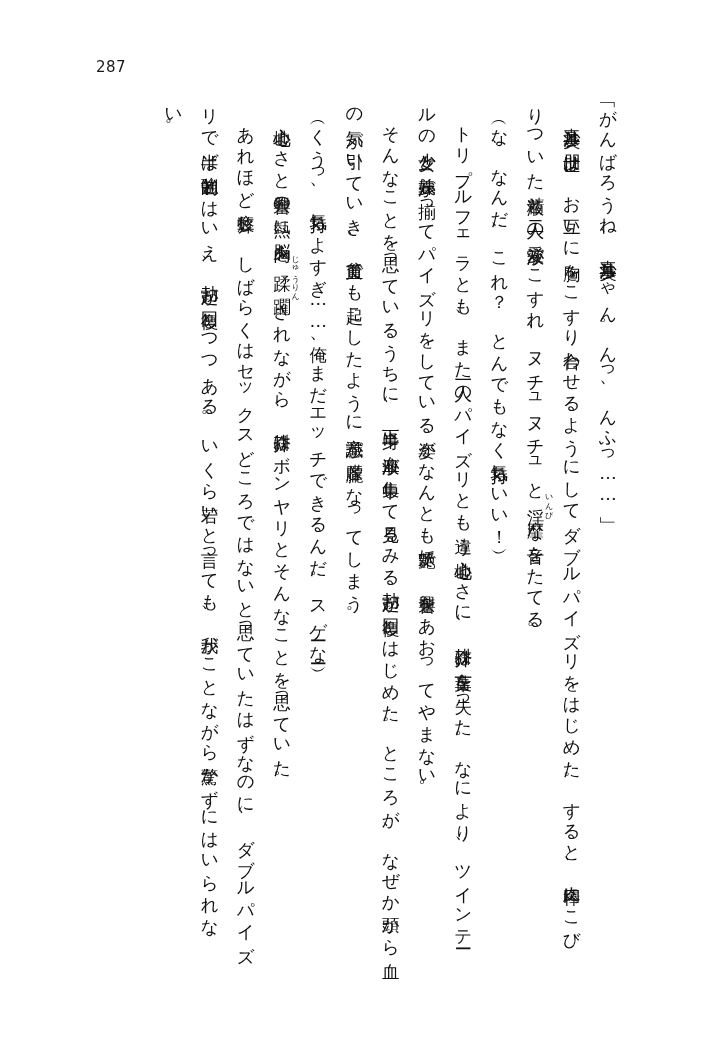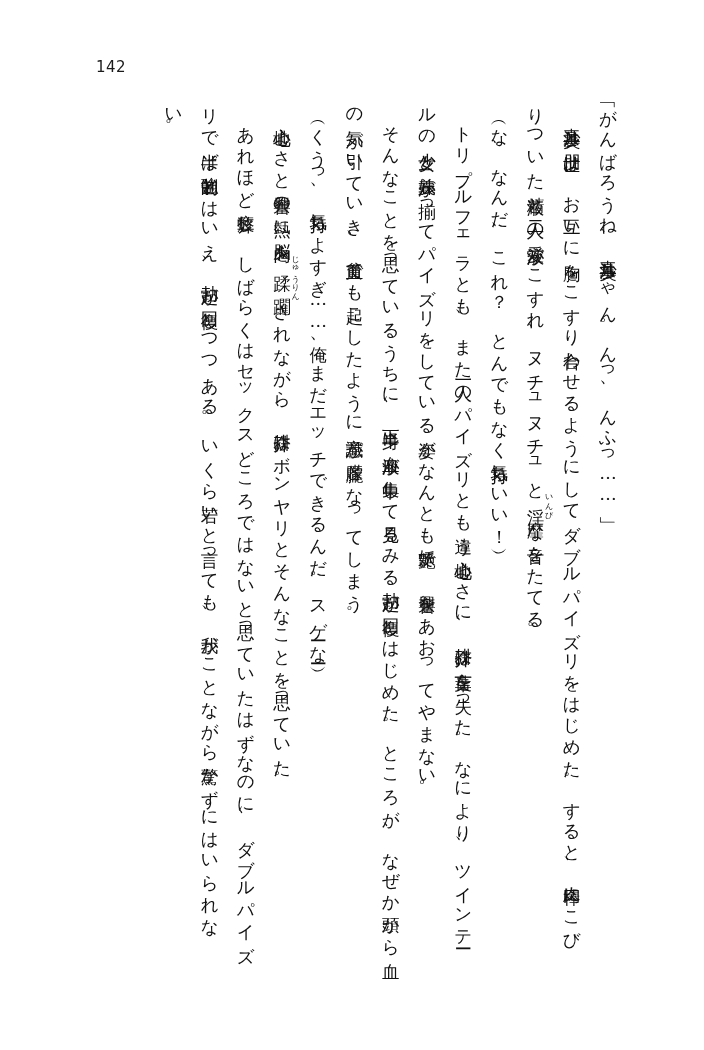--- a/index.html
+++ b/index.html
@@ -53,21 +53,21 @@
   rt {
     font-size: 8px;
     letter-spacing: 0px;
   }
 </style>
 </head>
 <body>
 
 <div class="page">
 
-  <div class="page-number">142</div>
+  <div class="page-number">287</div>
 
   <div class="vtext">
     <p>「がんばろうね、真沙美ちゃん。んっ、んふっ……」</p>
     <p class="indent">真沙美と朋世は、お互いに胸をこすり合わせるようにしてダブルパイズリをはじめた。すると、肉棒にこびりついた精液と二人の愛液がこすれ、ヌチュヌチュと<ruby>淫靡<rt>いんび</rt></ruby>な音をたてる。</p>
     <p class="indent">（な、なんだ、これ？　とんでもなく気持ちいい！）</p>
     <p class="indent">トリプルフェラとも、また一人のパイズリとも違う心地よさに、耕介は言葉を失った。なにより、ツインテールの少女と義妹が揃ってパイズリをしている姿がなんとも妖艶で、興奮をあおってやまない。</p>
     <p class="indent">そんなことを思っているうちに、下半身に血液が集中して見るみる勃起が回復しはじめた。ところが、なぜか頭から血の気が引いていき、貧血でも起こしたように意識が朦朧となってしまう。</p>
     <p class="indent">（くうっ、気持ちよすぎ……俺、まだエッチできるんだ。スゲーなー）</p>
     <p class="indent">心地よさと興奮の熱に脳内を<ruby>蹂躙<rt>じゅうりん</rt></ruby>されながら、耕介はボンヤリとそんなことを思っていた。</p>
     <p class="indent">あれほど疲弊し、しばらくはセックスどころではないと思っていたはずなのに、ダブルパイズリで半ば強制的とはいえ、勃起が回復しつつある。いくら若いと言っても、我がことながら驚かずにはいられない。</p>

